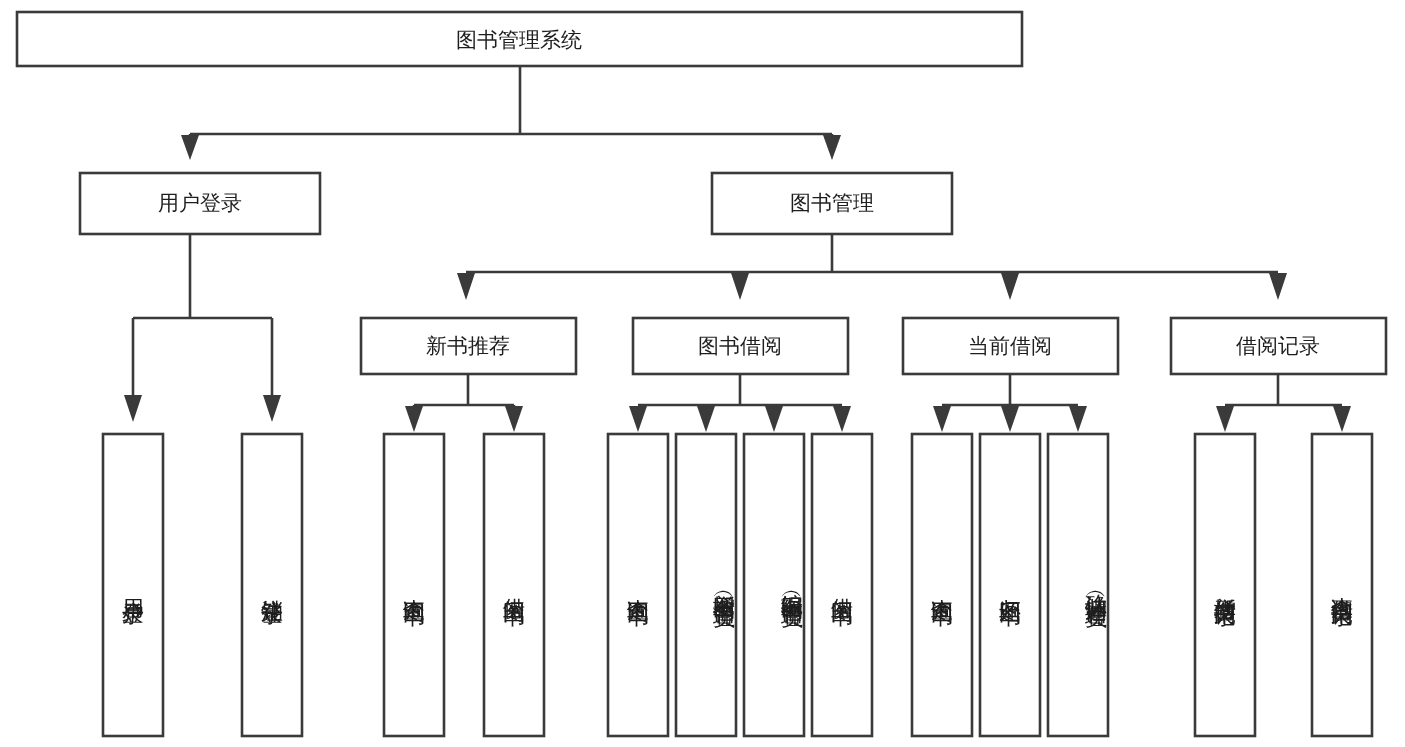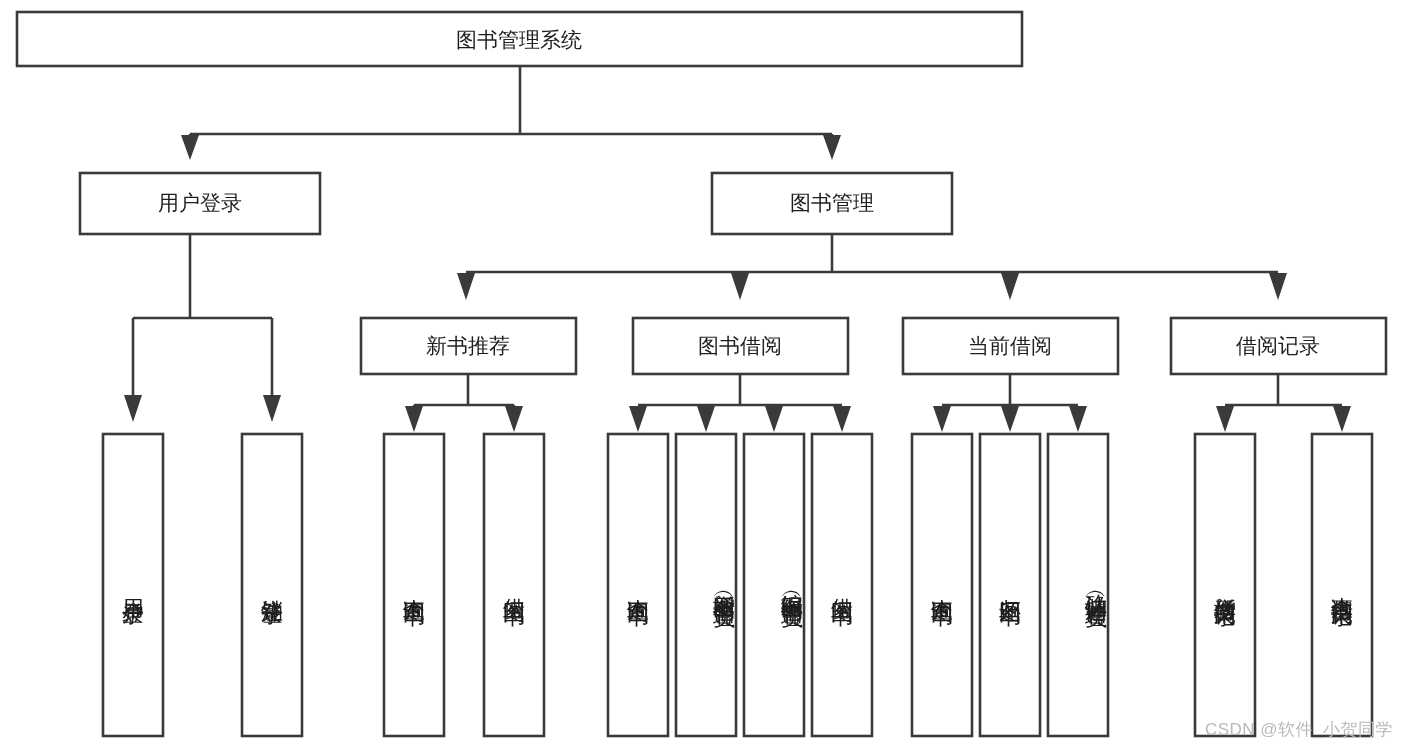--- a/index.html
+++ b/index.html
@@ -195,15 +195,14 @@
   <div class="node-label-v" style="left:744px; top:440px; width:60px; height:290px; align-items:flex-start; justify-content:center; display:flex;">编辑图书（管理员）</div>
   <div class="node-label-v" style="left:812px; top:434px; width:60px; height:302px; align-items:center; justify-content:center; display:flex;">借阅图书</div>
 
   <div class="node-label-v" style="left:912px; top:434px; width:60px; height:302px; align-items:center; justify-content:center; display:flex;">查询图书</div>
   <div class="node-label-v" style="left:980px; top:434px; width:60px; height:302px; align-items:center; justify-content:center; display:flex;">归还图书</div>
   <div class="node-label-v" style="left:1048px; top:440px; width:60px; height:290px; align-items:flex-start; justify-content:center; display:flex;">确认归还（管理员）</div>
 
   <div class="node-label-v" style="left:1195px; top:434px; width:60px; height:302px; align-items:center; justify-content:center; display:flex;">新增借阅记录</div>
   <div class="node-label-v" style="left:1312px; top:434px; width:60px; height:302px; align-items:center; justify-content:center; display:flex;">查询借阅记录</div>
 
-  <div class="watermark">CSDN @软件_小贺同学</div>
 
 </div>
 
 </body></html>

